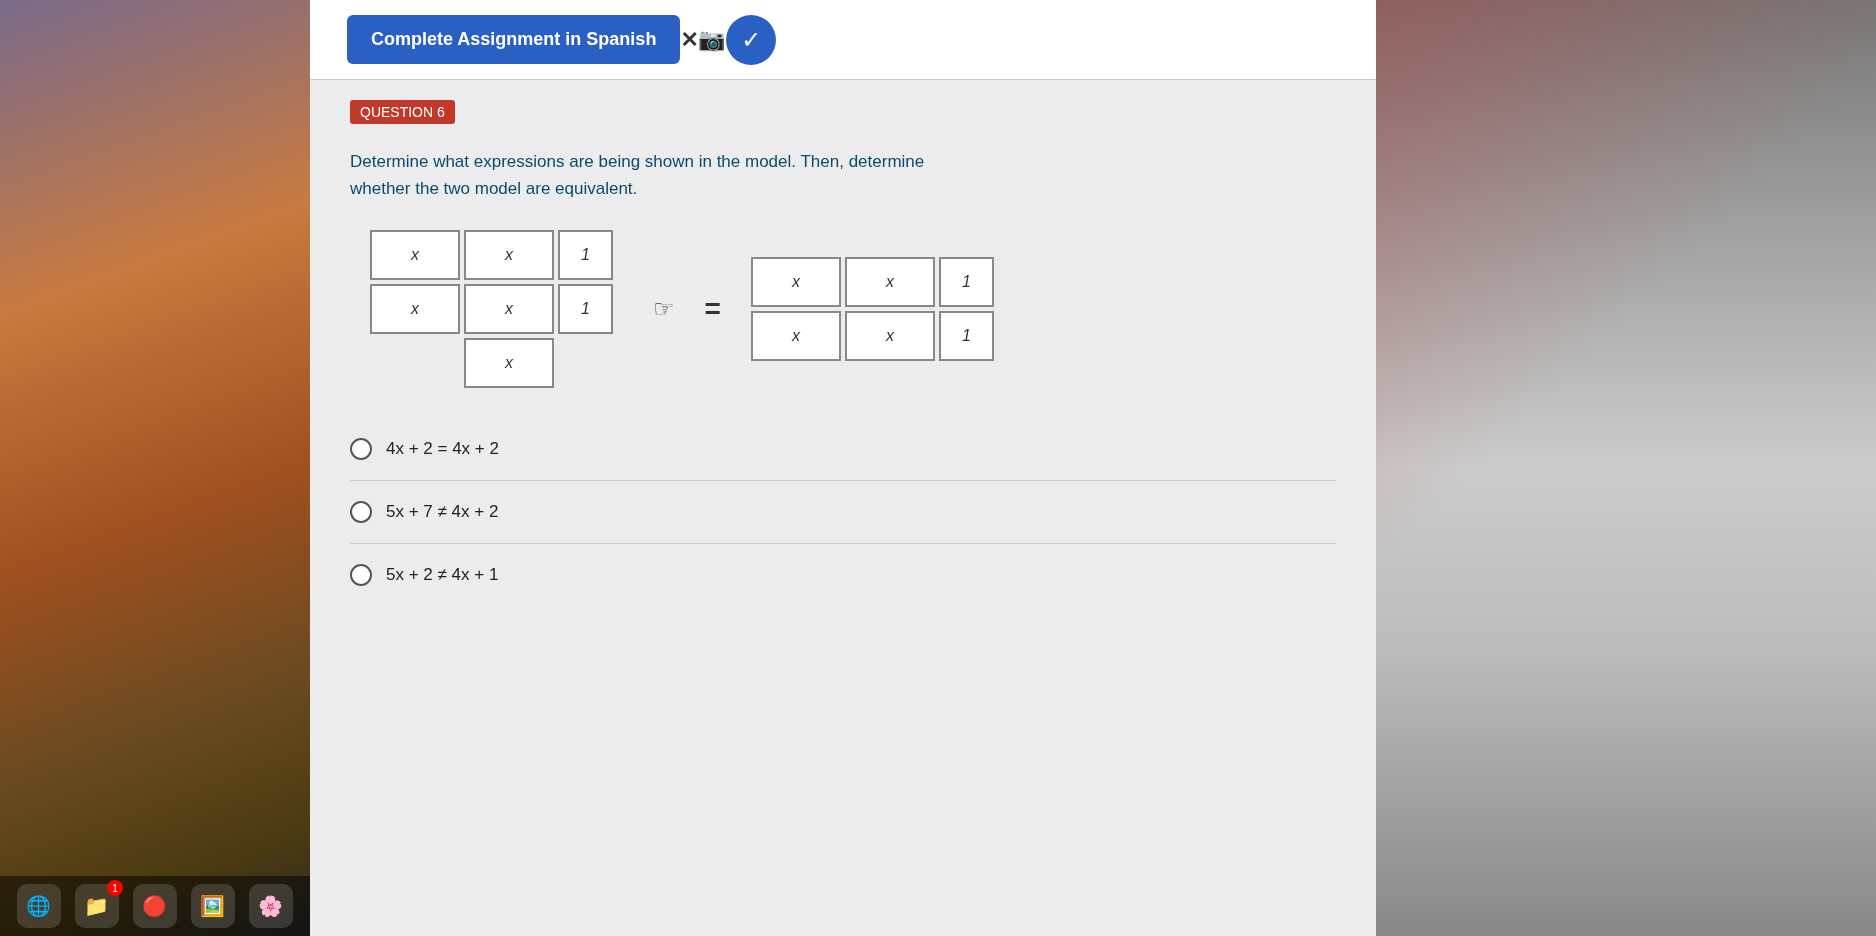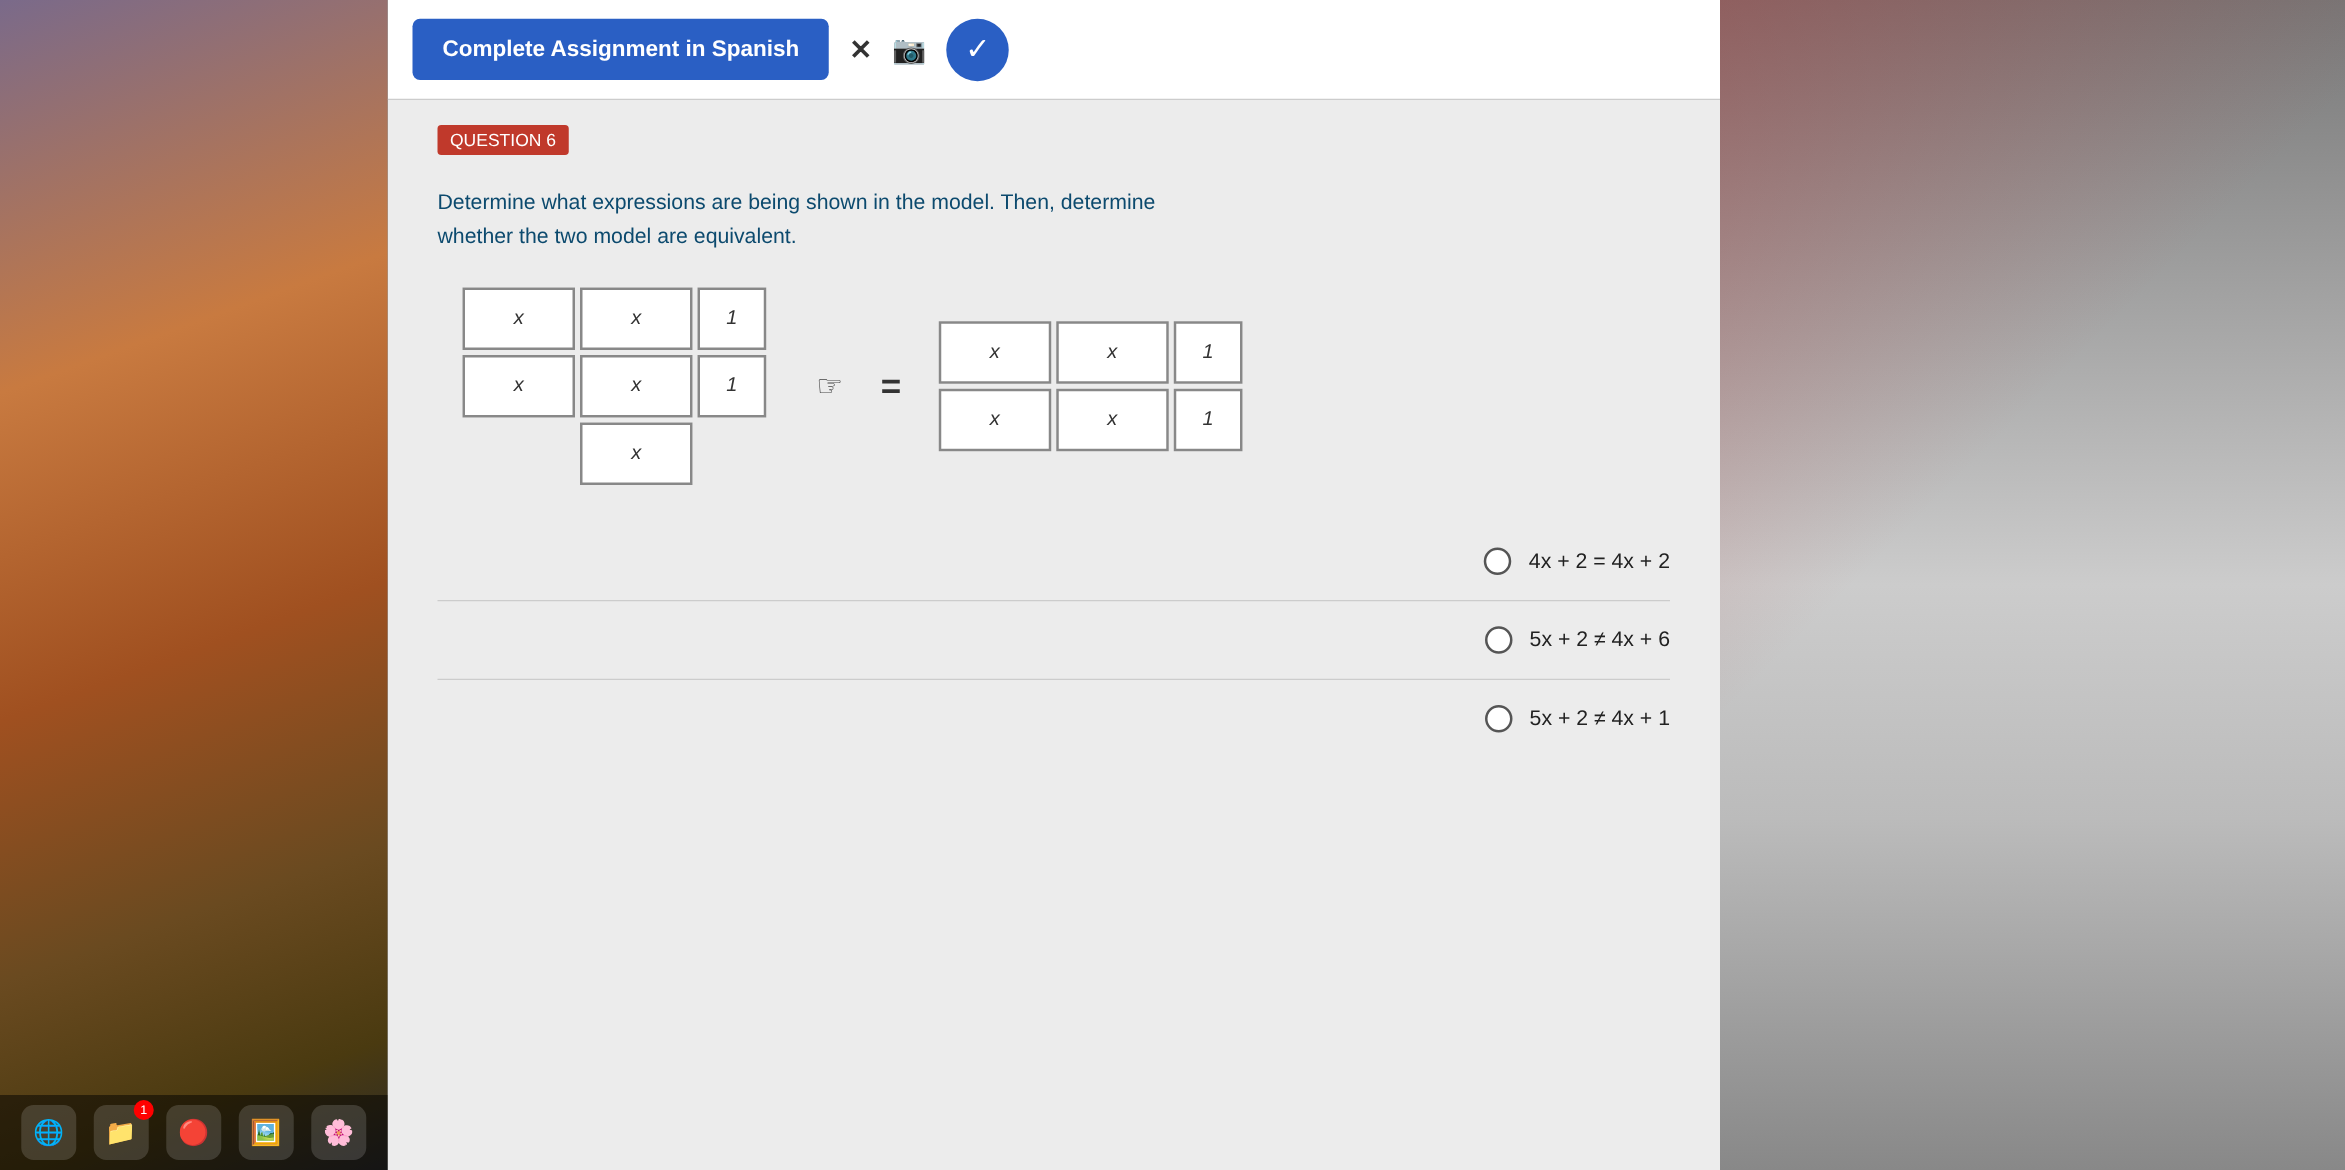--- a/index.html
+++ b/index.html
@@ -27,24 +27,23 @@
       flex: 1;
       background: #e8e8e8;
       display: flex;
       flex-direction: column;
       overflow: hidden;
     }
 
     
     .toolbar {
       background: white;
-      padding: 12px 20px;
-      display: flex;
-      align-items: center;
-      gap: 16px;
+      padding: 12px 37px;
+      display: flex;
+      align-items: center;
       border-bottom: 1px solid #ccc;
       min-height: 80px;
     }
 
     .btn-complete {
       background: #2a5fc4;
       color: white;
       border: none;
       padding: 14px 24px;
       font-size: 18px;
@@ -165,21 +164,20 @@
       flex-direction: column;
       gap: 0;
     }
 
     .option-row {
       display: flex;
       align-items: center;
       gap: 14px;
       padding: 20px 0;
       border-bottom: 1px solid #ccc;
-      justify-content: flex-end;
     }
 
     .option-row:last-child {
       border-bottom: none;
     }
 
     .radio-circle {
       width: 22px;
       height: 22px;
       border-radius: 50%;
@@ -327,21 +325,21 @@
     </div>
 
     
     <div class="options-area">
       <div class="option-row">
         <div class="radio-circle"></div>
         <span class="option-text">4x + 2 = 4x + 2</span>
       </div>
       <div class="option-row">
         <div class="radio-circle"></div>
-        <span class="option-text">5x + 2 ≠ 4x + 6</span>
+        <span class="option-text">5x + 7 ≠ 4x + 2</span>
       </div>
       <div class="option-row">
         <div class="radio-circle"></div>
         <span class="option-text">5x + 2 ≠ 4x + 1</span>
       </div>
     </div>
   </div>
 </div>
 
 <div class="right-bg">

